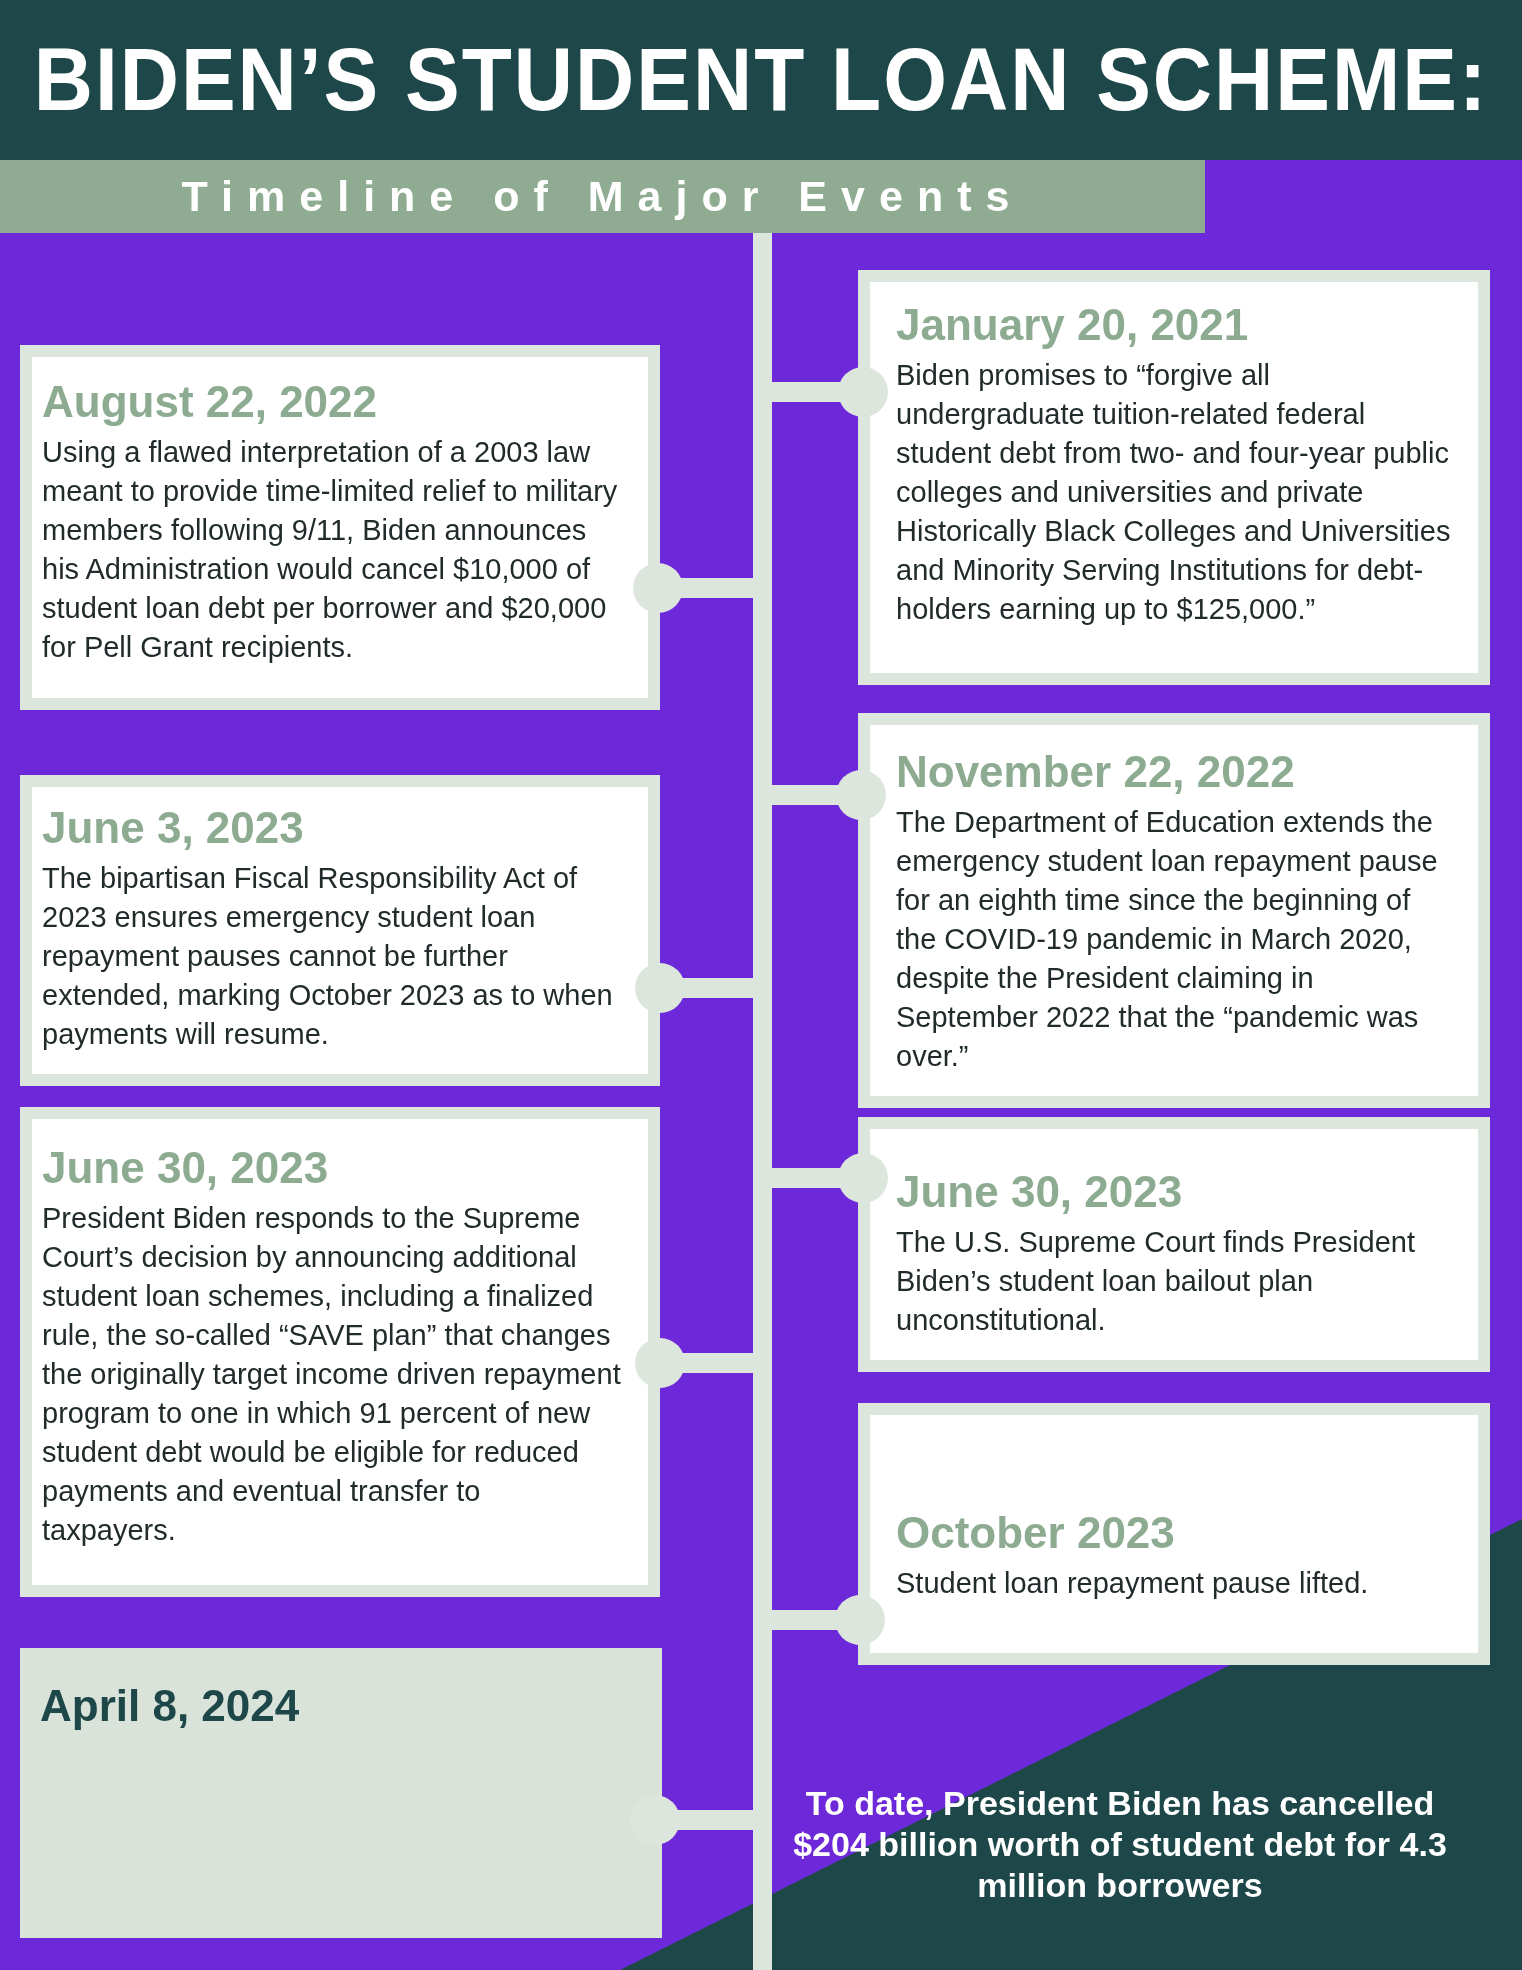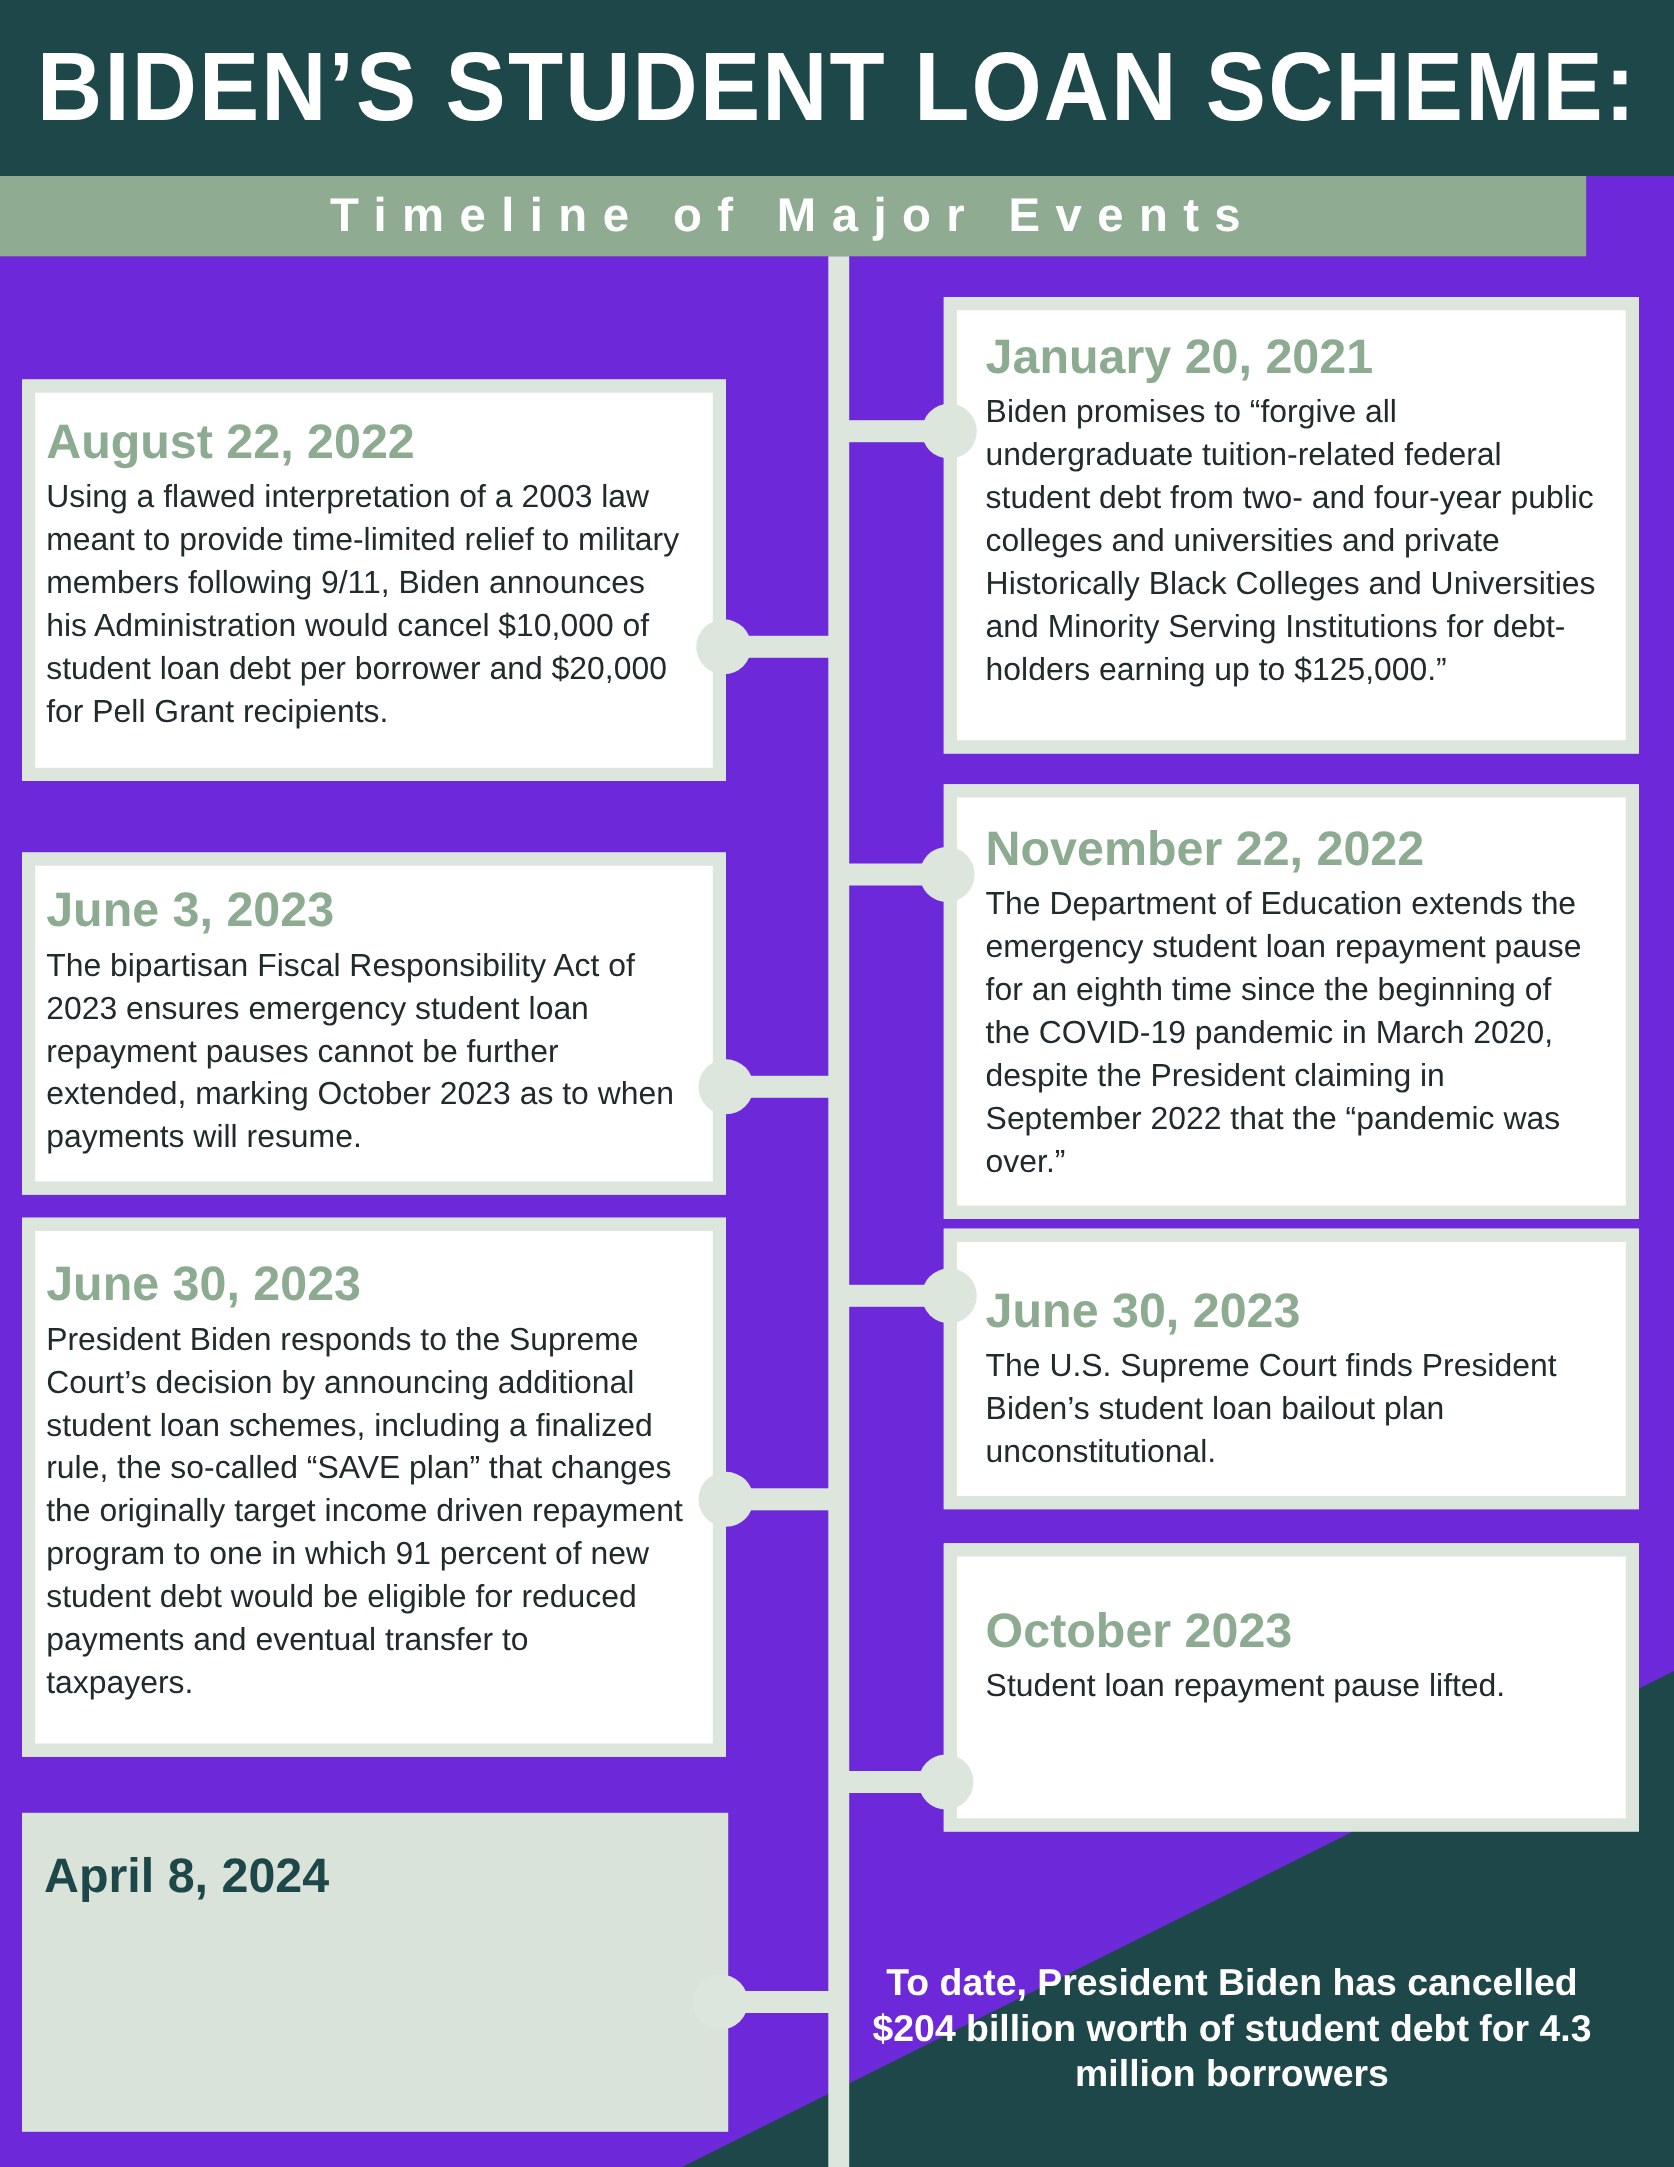--- a/index.html
+++ b/index.html
@@ -13,21 +13,21 @@
   
   .header{
     position:absolute;left:0;top:0;width:1522px;height:160px;
     background:#1d4748;display:flex;align-items:center;justify-content:center;
   }
   .header h1{
     margin:0;color:#ffffff;font-size:82px;font-weight:800;letter-spacing:2px;
     transform:scaleY(1.08);white-space:nowrap;
   }
   .subheader{
-    position:absolute;left:0;top:160px;width:1442px;height:73px;
+    position:absolute;left:0;top:160px;width:1205px;height:73px;
     background:#8fac92;display:flex;align-items:center;justify-content:center;
   }
   .subheader h2{
     margin:0;color:#ffffff;font-size:43px;font-weight:bold;letter-spacing:14px;
     white-space:nowrap;
   }
 
   
   .content{position:absolute;left:0;top:233px;width:1522px;height:1737px;}
 
@@ -137,19 +137,19 @@
     <div class="box right" style="top:480px;min-height:377px;padding-top:24px;">
       <h3>November 22, 2022</h3>
       <p>The Department of Education extends the emergency student loan repayment pause for an eighth time since the beginning of the COVID-19 pandemic in March 2020, despite the President claiming in September 2022 that the “pandemic was over.”</p>
     </div>
 
     <div class="box right" style="top:884px;min-height:210px;padding-top:40px;">
       <h3>June 30, 2023</h3>
       <p>The U.S. Supreme Court finds President Biden’s student loan bailout plan unconstitutional.</p>
     </div>
 
-    <div class="box right" style="top:1170px;min-height:262px;padding-top:45px;">
+    <div class="box right" style="top:1170px;min-height:262px;padding-top:95px;">
       <h3>October 2023</h3>
       <p>Student loan repayment pause lifted.</p>
     </div>
 
   </div>
 </div>
 
 </body></html>

